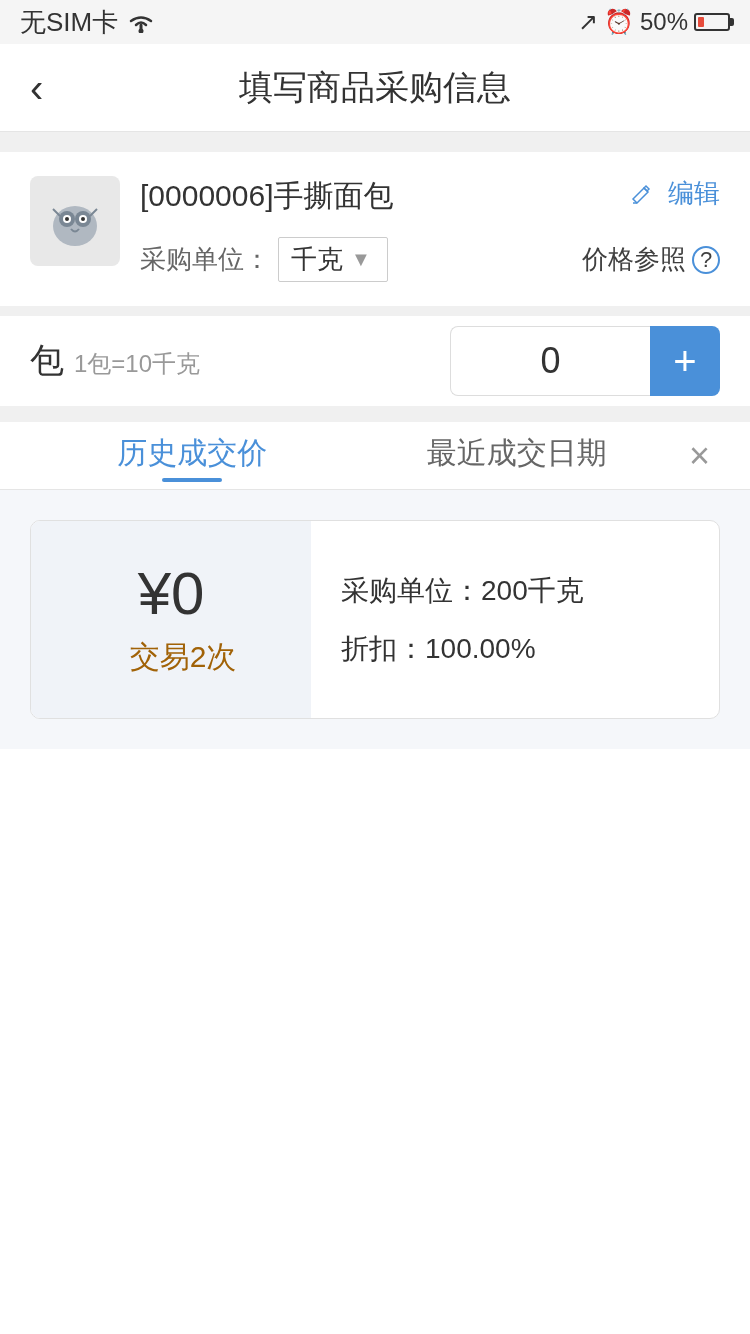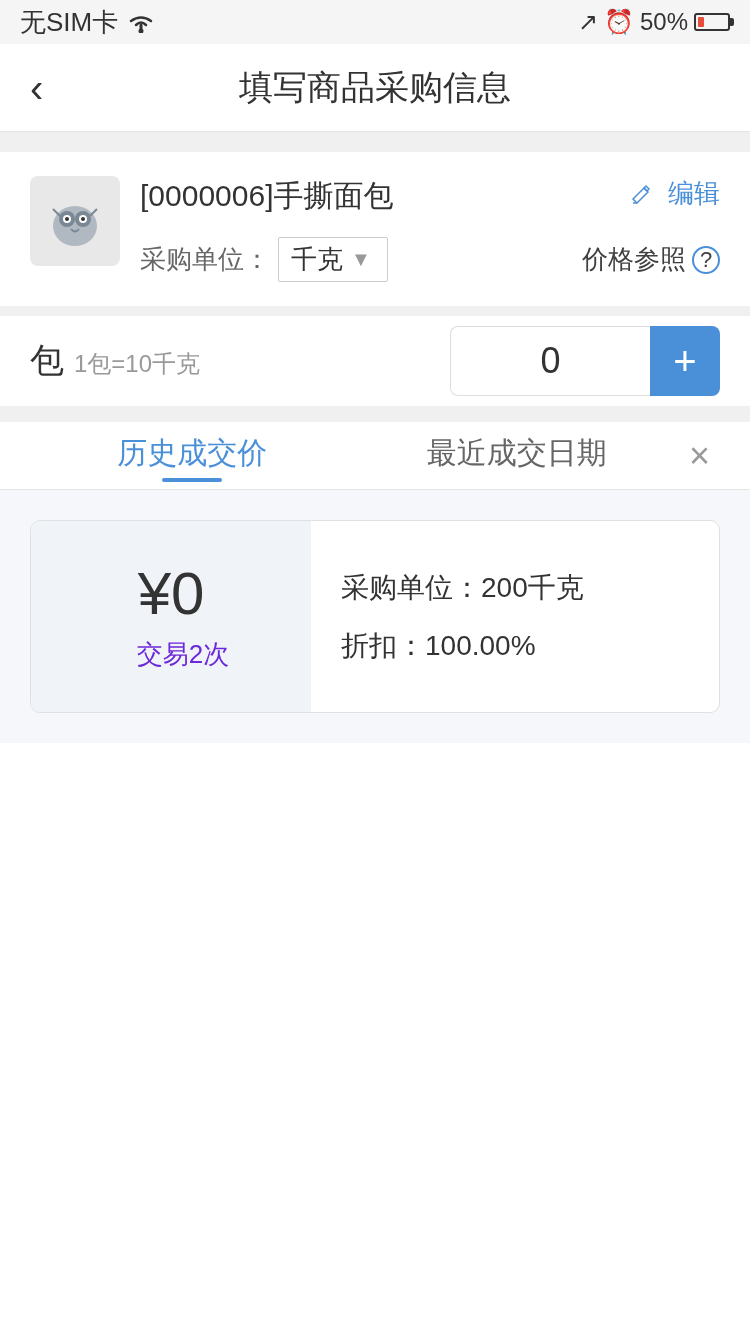--- a/index.html
+++ b/index.html
@@ -297,22 +297,22 @@
       justify-content: center;
       padding: 40px 20px;
     }
     .price-display {
       font-size: 60px;
       color: #333;
       font-weight: 400;
       line-height: 1.1;
     }
     .trade-count {
-      font-size: 26px;
-      color: #6d28d9;
+      font-size: 30px;
+      color: #a16207;
       margin-top: 10px;
       margin-left: 24px;
     }
     .card-right {
       flex: 1;
       padding: 30px;
       display: flex;
       flex-direction: column;
       gap: 16px;
       justify-content: center;

